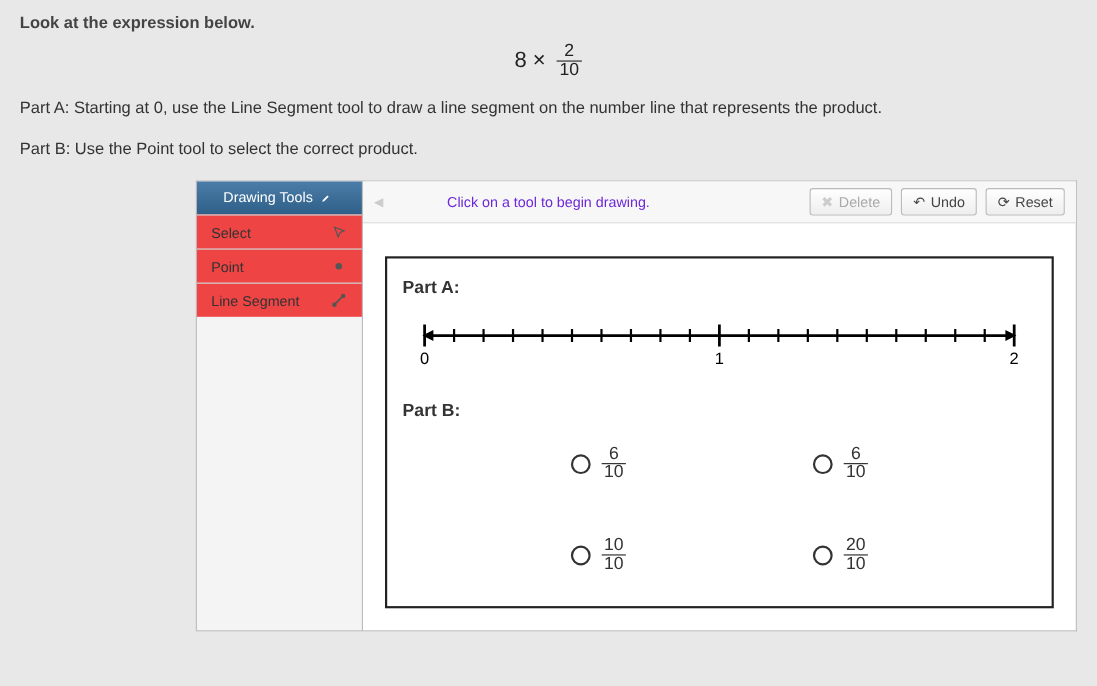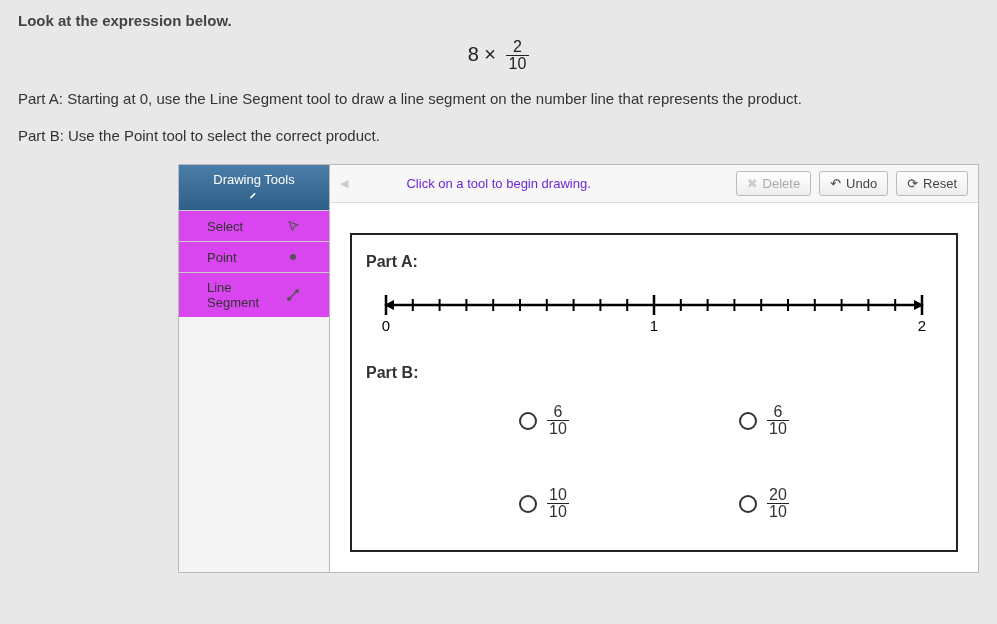--- a/index.html
+++ b/index.html
@@ -29,31 +29,30 @@
     margin-left: 160px;
   }
   .tools {
     width: 158px;
     border: 1px solid #bbb;
     background: #f4f4f4;
   }
   .tools-header {
     background: linear-gradient(#4a7da8,#2f5f88);
     color: #fff;
-    padding: 7px 10px;
-    font-size: 13px;
-    display: flex;
-    align-items: center;
+    padding: 7px 24px;
+    font-size: 13px;
+    display: flex;
+    align-items: flex-start;
     justify-content: space-between;
-    flex-direction: column;
   }
   .tool-item {
-    background: #d946ef;
+    background: #ef4444;
     border-top: 1px solid #ccc;
-    padding: 7px 28px;
+    padding: 7px 13px;
     font-size: 13px;
     display: flex;
     justify-content: space-between;
     align-items: center;
     cursor: pointer;
   }
   .tool-icon { width: 16px; height: 16px; display:flex; align-items:center; justify-content:center; color:#666;}
   .canvas-area {
     flex: 1;
     border: 1px solid #bbb;

